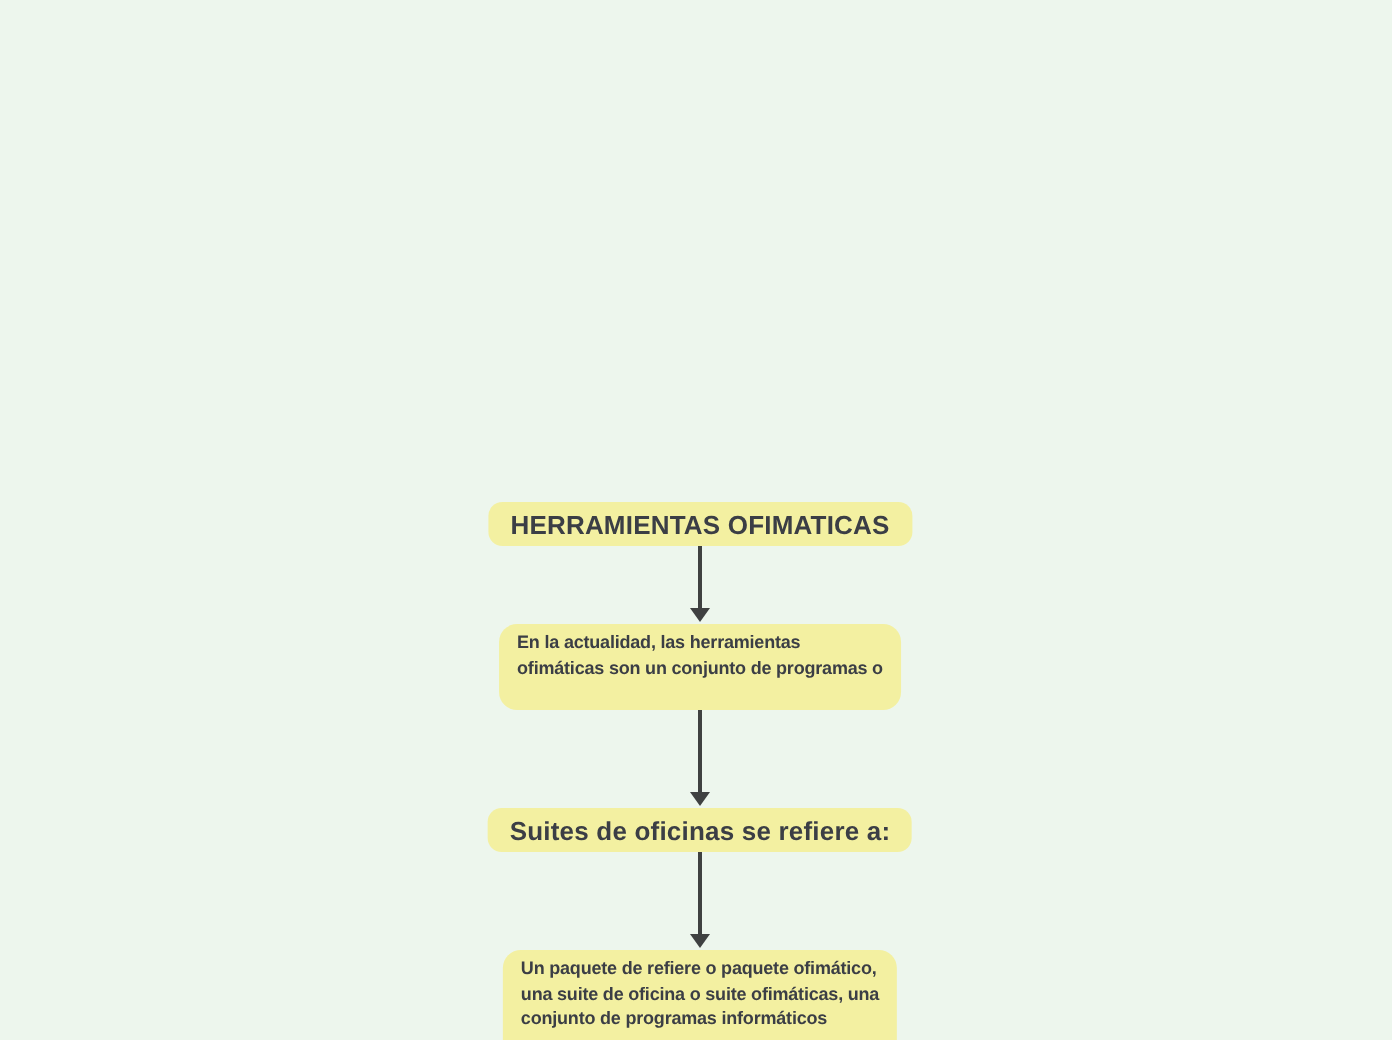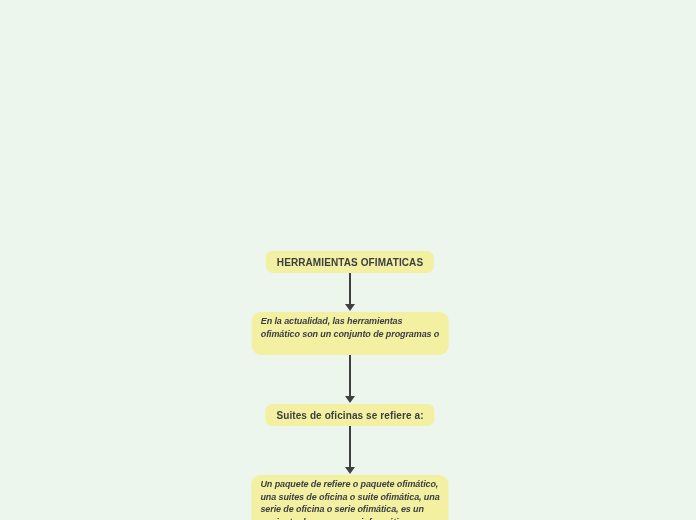--- a/index.html
+++ b/index.html
@@ -26,36 +26,35 @@
     background:var(--node-fill);
     color:var(--text);
     font-weight:700;
   }
   .node.pill{
     height:22px;
     border-radius:7px;
     display:flex;
     align-items:center;
     justify-content:center;
-    font-size:10px;
+    font-size:13px;
     padding:0 11px;
     white-space:nowrap;
     letter-spacing:0.1px;
   }
   .node.para{
     border-radius:9px;
     padding:3px 9px;
     font-size:9px;
     letter-spacing:-0.1px;
     line-height:12.5px;
     text-align:left;
   }
   .node.para .tline{
     white-space:nowrap;
-    font-style:italic;
   }
   .connector{
     position:absolute;
     left:350px;
     transform:translateX(-50%);
     width:12px;
     display:flex;
     flex-direction:column;
     align-items:center;
   }
@@ -87,37 +86,36 @@
     <span>HERRAMIENTAS OFIMATICAS</span>
   </div>
 
   <div class="connector" id="connector-1">
     <div class="cline"></div>
     <div class="arrowhead"></div>
   </div>
 
   <div class="node para" id="node-2">
     <div class="tline">En la actualidad, las herramientas</div>
-    <div class="tline">ofimático son un conjunto de programas o</div>
+    <div class="tline">ofimáticas son un conjunto de programas o</div>
   </div>
 
   <div class="connector" id="connector-2">
     <div class="cline"></div>
     <div class="arrowhead"></div>
   </div>
 
   <div class="node pill" id="node-3">
     <span>Suites de oficinas se refiere a:</span>
   </div>
 
   <div class="connector" id="connector-3">
     <div class="cline"></div>
     <div class="arrowhead"></div>
   </div>
 
   <div class="node para" id="node-4">
     <div class="tline">Un paquete de refiere o paquete ofimático,</div>
-    <div class="tline">una suites de oficina o suite ofimática, una</div>
-    <div class="tline">serie de oficina o serie ofimática, es un</div>
+    <div class="tline">una suite de oficina o suite ofimáticas, una</div>
     <div class="tline">conjunto de programas informáticos</div>
   </div>
 
 </div>
 
 </body></html>

